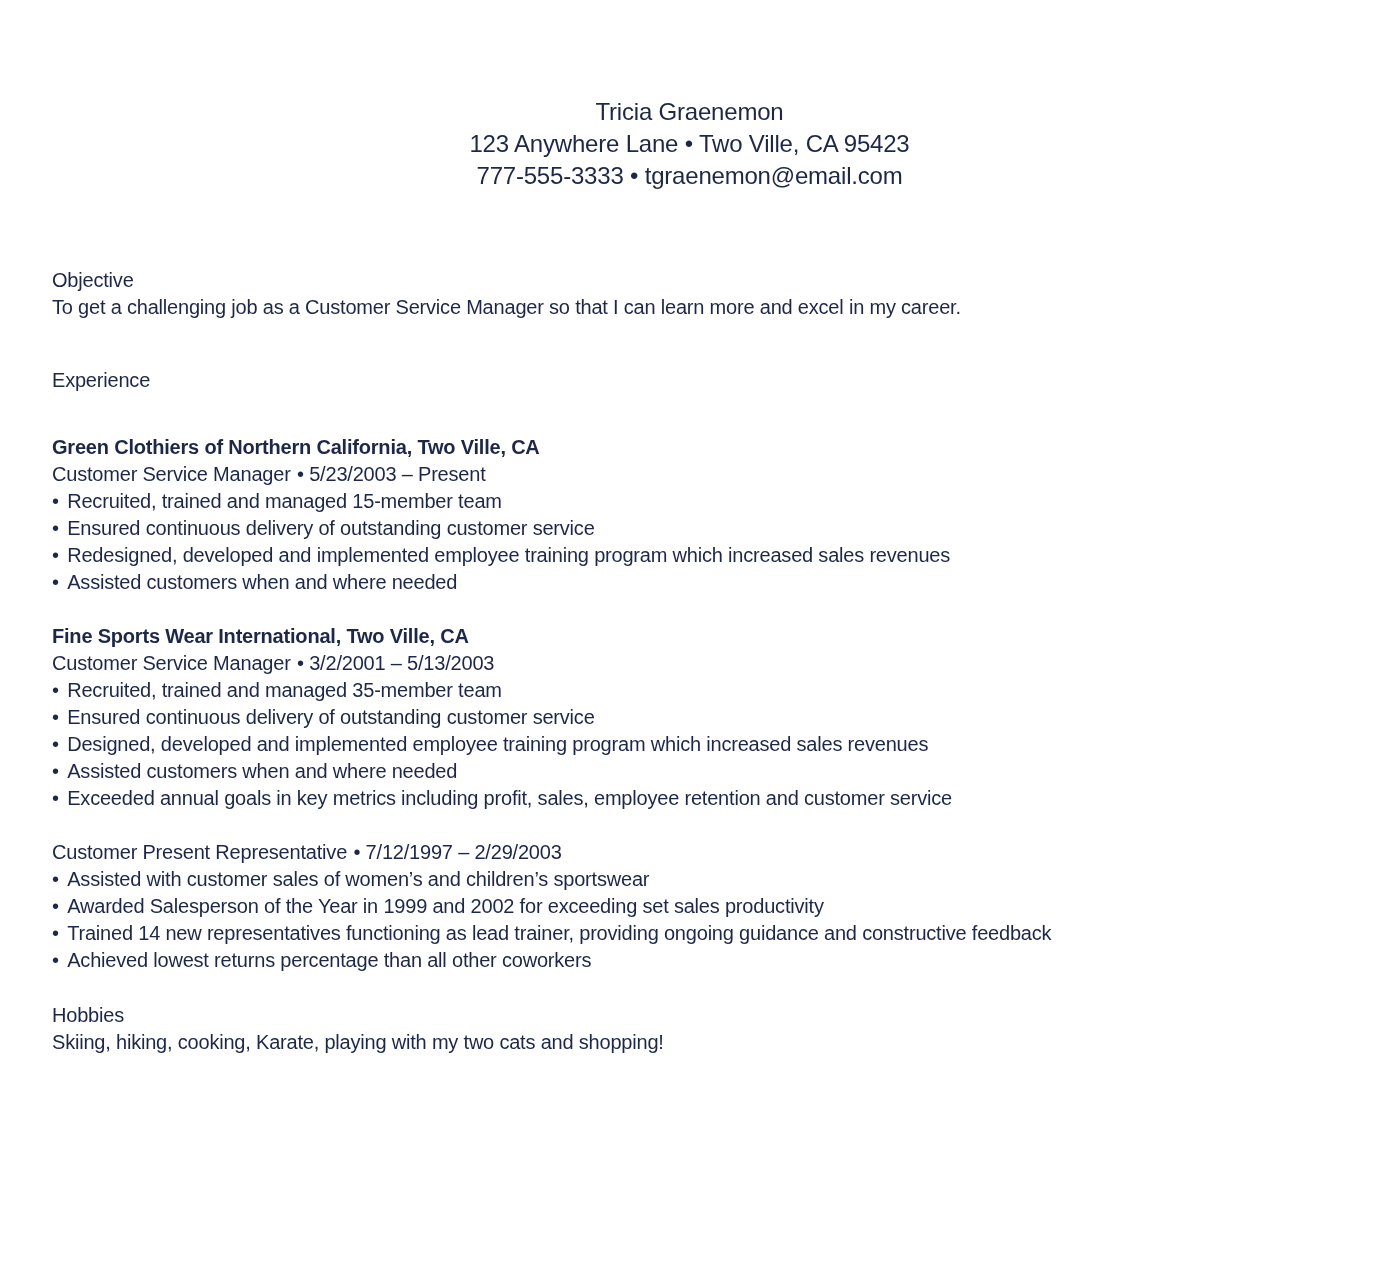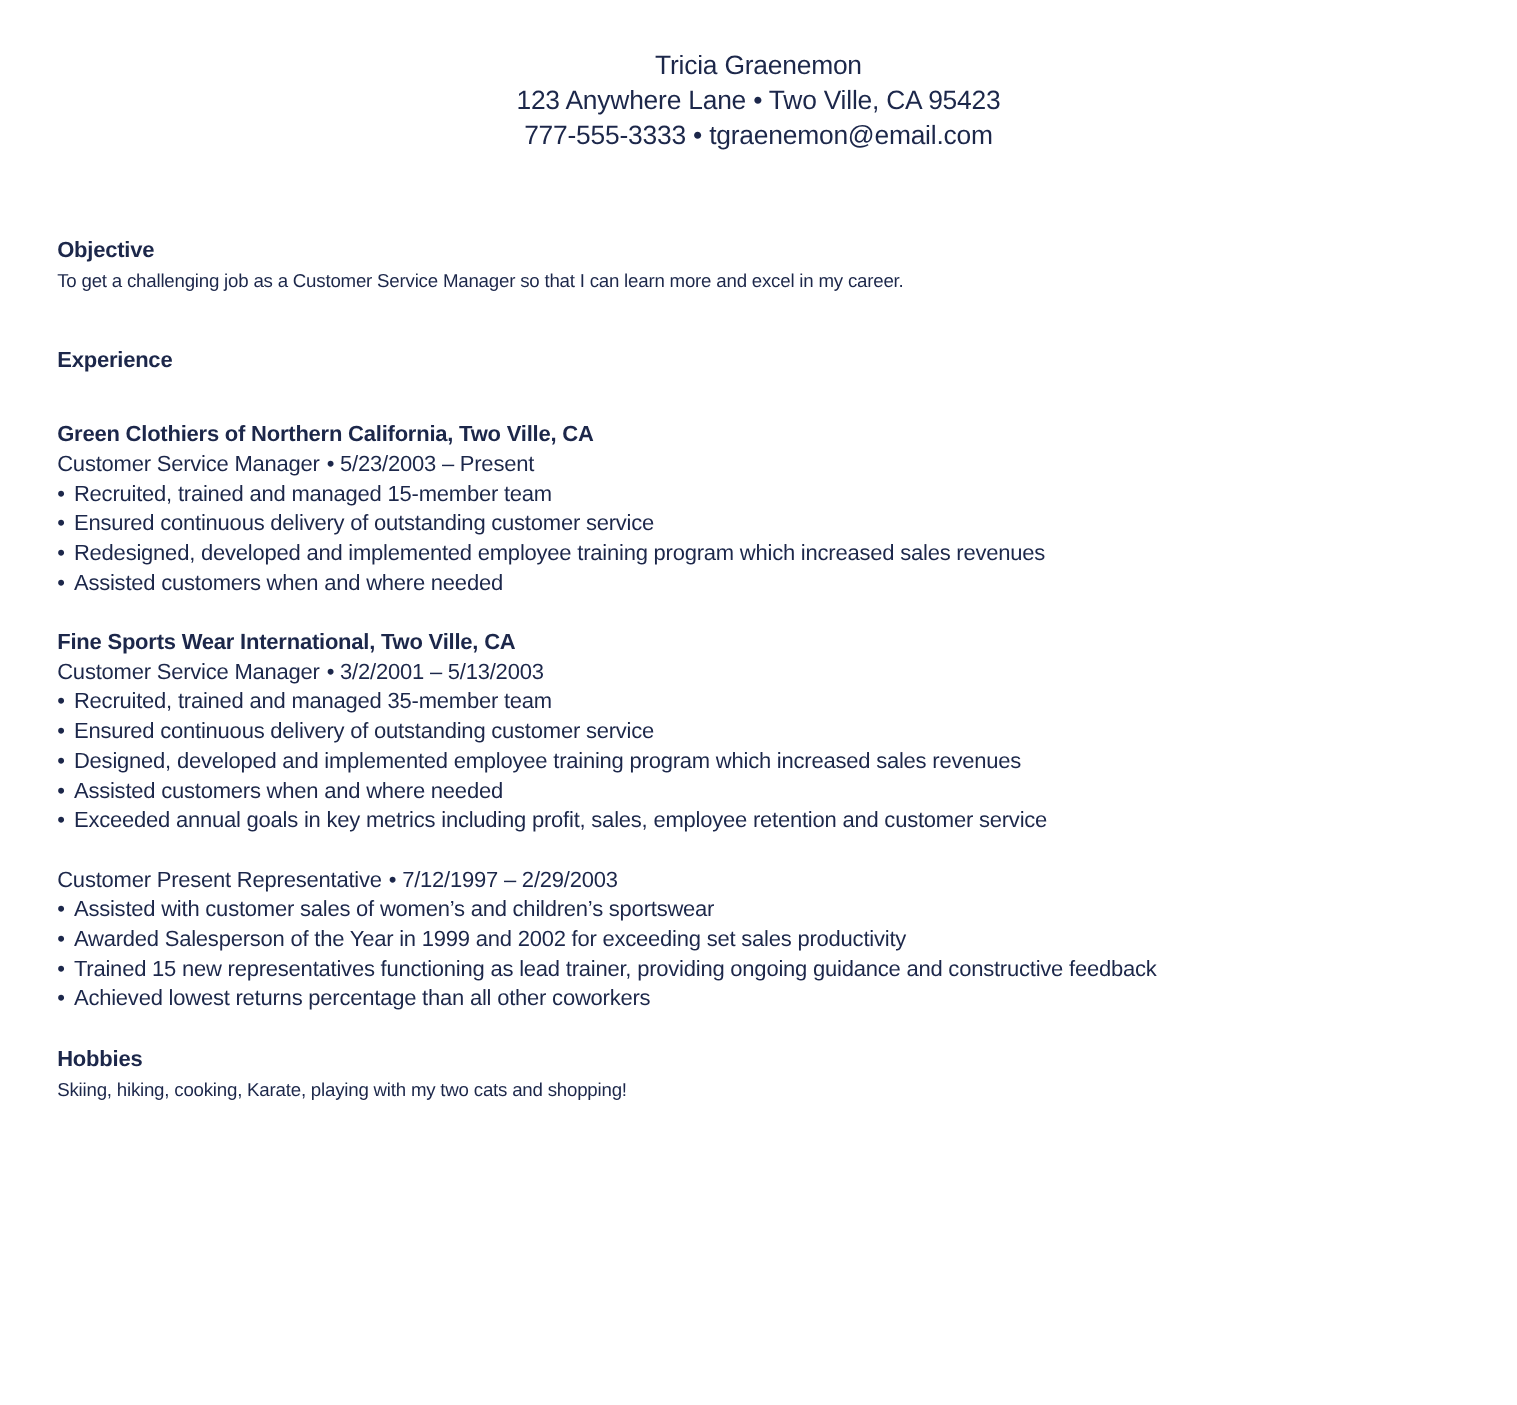--- a/index.html
+++ b/index.html
@@ -15,34 +15,34 @@
     font-family: "Liberation Sans", sans-serif;
     color: var(--text-color);
     letter-spacing: -0.2px;
   }
   .page {
     width: 1379px;
     min-height: 1277px;
     padding: 0 52px 40px 52px;
   }
   .header {
-    padding-top: 44px;
+    padding-top: 96px;
     text-align: center;
     font-size: 24px;
     line-height: 32px;
   }
   .header .name { font-weight: 400; }
   .body-text {
-    font-size: 17px;
+    font-size: 20px;
     line-height: 27px;
   }
   .section-heading {
     font-size: 20px;
     line-height: 27px;
-    font-weight: 700;
+    font-weight: 400;
   }
   .section-objective  { margin-top: 75px; }
   .section-education  { margin-top: 42px; }
   .section-experience { margin-top: 46px; }
   .section-hobbies    { margin-top: 28px; }
   .job-first { margin-top: 40px; }
   .job       { margin-top: 27px; }
   .company-line {
     font-size: 20px;
     line-height: 27px;
@@ -103,21 +103,21 @@
       <div class="bullet-line"><span class="bullet-marker">•</span><span>Assisted customers when and where needed</span></div>
       <div class="bullet-line"><span class="bullet-marker">•</span><span>Exceeded annual goals in key metrics including profit, sales, employee retention and customer service</span></div>
     </div>
 
     <div class="job">
       <div class="title-line">
         <span class="job-title">Customer Present Representative</span><span class="job-dates">• 7/12/1997 – 2/29/2003</span>
       </div>
       <div class="bullet-line"><span class="bullet-marker">•</span><span>Assisted with customer sales of women’s and children’s sportswear</span></div>
       <div class="bullet-line"><span class="bullet-marker">•</span><span>Awarded Salesperson of the Year in 1999 and 2002 for exceeding set sales productivity</span></div>
-      <div class="bullet-line"><span class="bullet-marker">•</span><span>Trained 15 new representatives functioning as lead trainer, providing ongoing guidance and constructive feedback</span></div>
+      <div class="bullet-line"><span class="bullet-marker">•</span><span>Trained 14 new representatives functioning as lead trainer, providing ongoing guidance and constructive feedback</span></div>
       <div class="bullet-line"><span class="bullet-marker">•</span><span>Achieved lowest returns percentage than all other coworkers</span></div>
     </div>
   </div>
 
   <div class="section-hobbies">
     <div class="section-heading">Hobbies</div>
     <div class="body-text hob-body">Skiing, hiking, cooking, Karate, playing with my two cats and shopping!</div>
   </div>
 
 </div>

